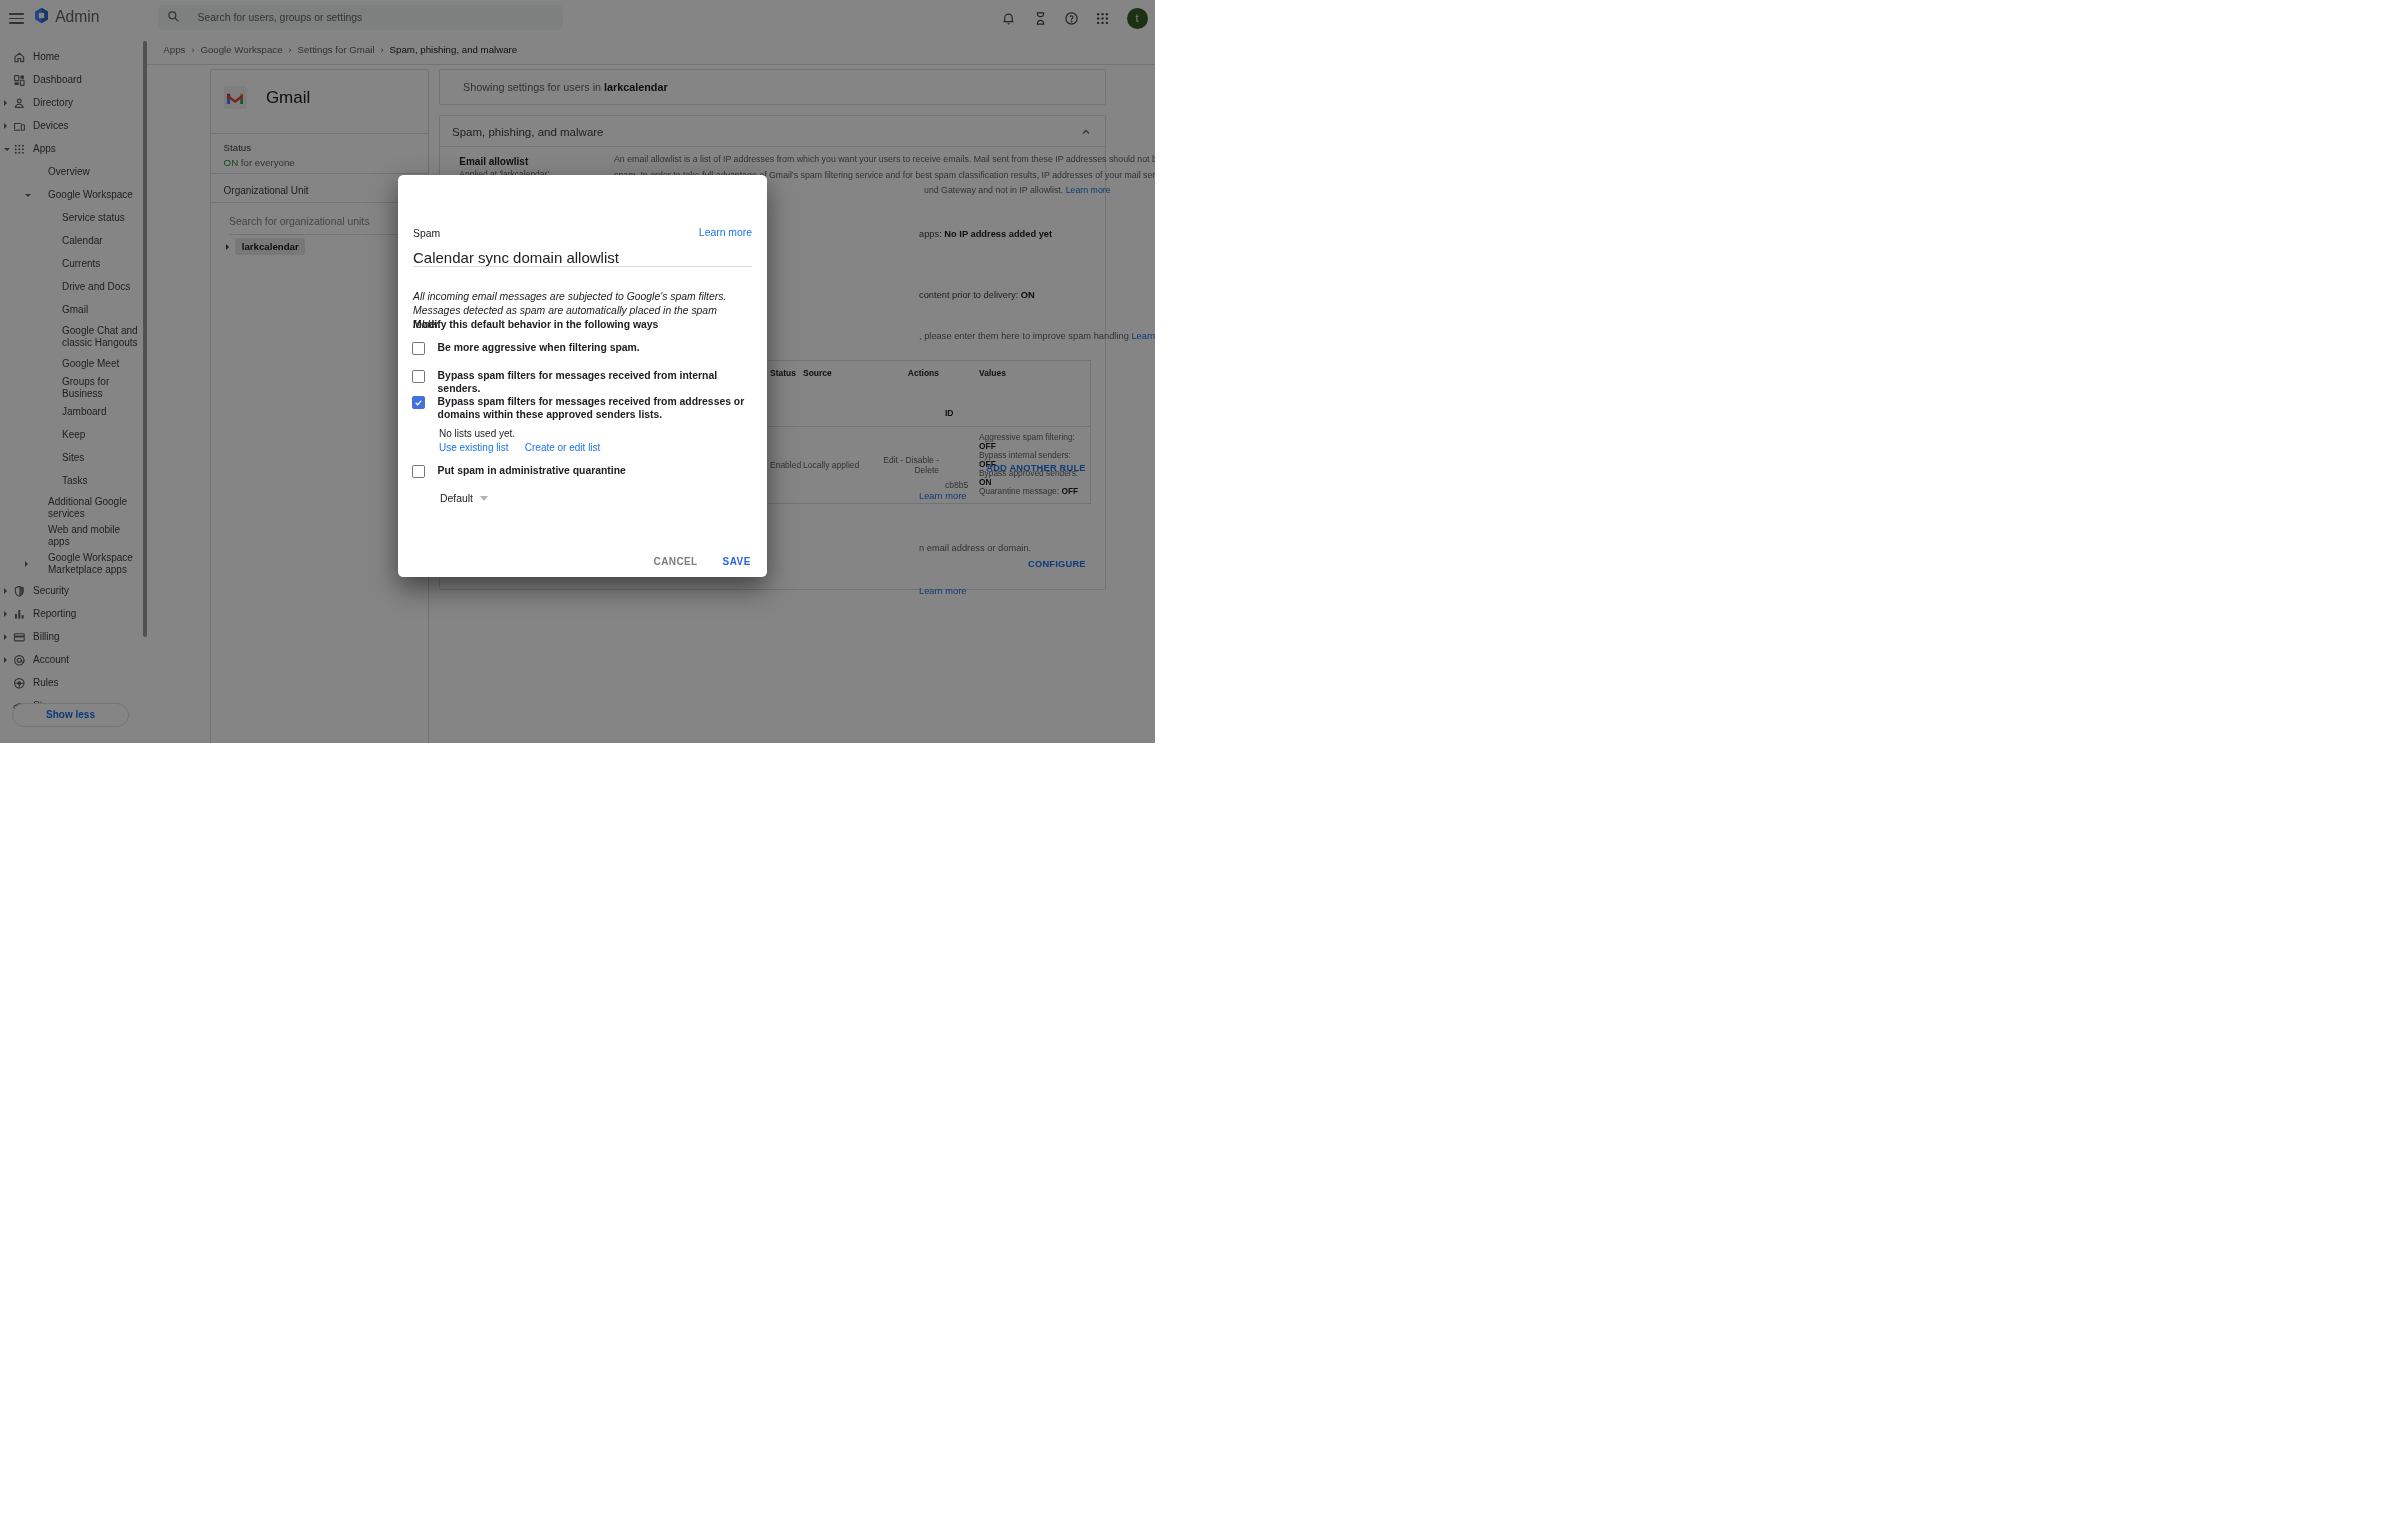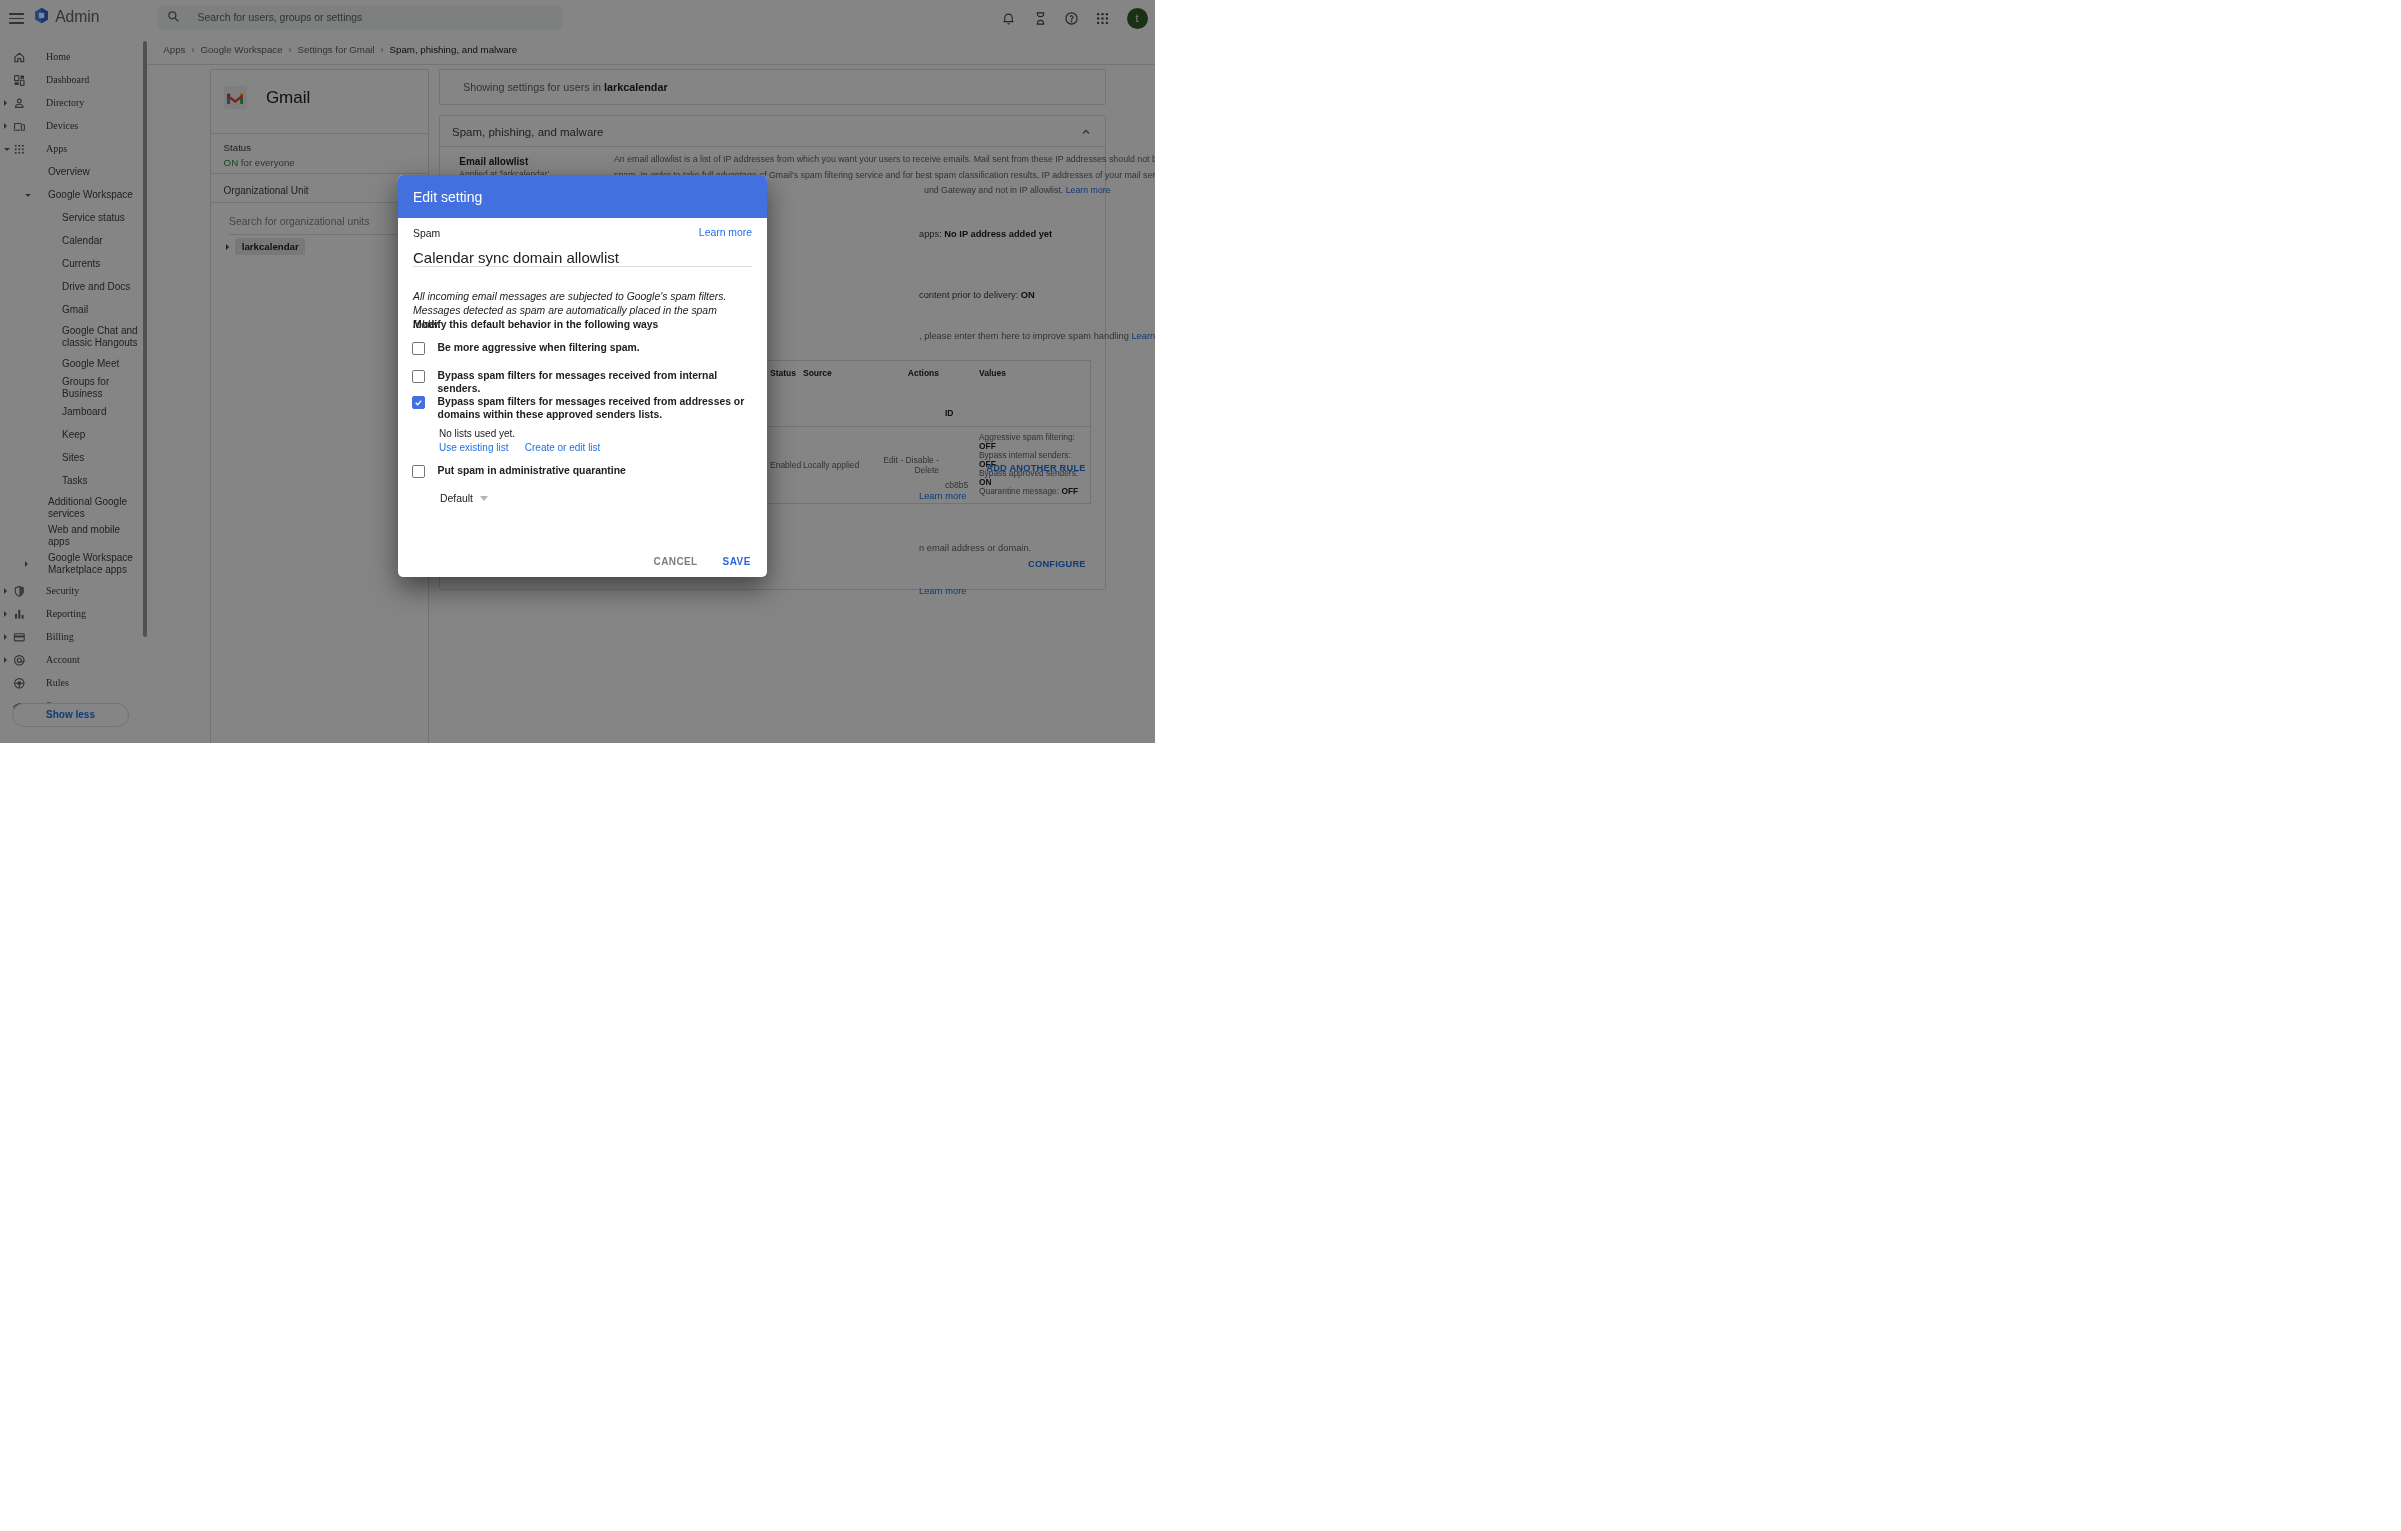--- a/index.html
+++ b/index.html
@@ -22,21 +22,21 @@
   .sidebar{position:absolute;left:0;top:36px;width:143px;bottom:0;background:#fff;z-index:1;
            padding-top:9.7px;box-sizing:border-box;}
   .sb-item{position:relative;display:flex;align-items:center;min-height:23px;cursor:pointer;
            font-size:10px;color:#3c4043;line-height:1.25;}
   .sb-item .sb-label{display:block;}
   .sb-icon{position:absolute;left:12.6px;width:12.6px;height:12.6px;color:#5f6368;}
   .sb-icon svg{width:12.6px;height:12.6px;display:block;}
   .arr{position:absolute;width:0;height:0;}
   .arr.r{border-top:3px solid transparent;border-bottom:3px solid transparent;border-left:3.7px solid #5f6368;}
   .arr.d{border-left:3px solid transparent;border-right:3px solid transparent;border-top:3.7px solid #5f6368;}
-  .lvl0{padding-left:46px;font-family:Liberation Serif, serif;} .lvl0 .arr{left:3.7px;}
+  .lvl0{padding-left:33px;} .lvl0 .arr{left:3.7px;}
   .lvl1{padding-left:48px;} .lvl1 .arr{left:24.5px;}
   .lvl2{padding-left:62px;}
   .sb-item.wrap{padding-top:3px;padding-bottom:3px;}
   .lvl1 .sb-label, .lvl2 .sb-label{max-width:88px;}
   .show-less{position:absolute;left:12px;bottom:16.3px;width:115px;height:22px;border:0.7px solid #dadce0;
              border-radius:12px;display:flex;align-items:center;justify-content:center;
              color:var(--link-blue);font-size:10px;font-weight:bold;cursor:pointer;background:#fff;}
   .sb-scroll{position:absolute;left:143px;top:41px;width:3.7px;height:596px;background:#999b9e;border-radius:2.2px;z-index:1;}
   
   .content{position:absolute;left:147px;top:36px;right:0;bottom:0;background:#fff;}
@@ -467,23 +467,20 @@
       <div class="blue-btn" style="right:19.3px;top:443px">CONFIGURE</div>
       <div class="frag" style="left:479px;top:470px">
         <span class="link">Learn more</span>
       </div>
     </div>
   </div>
 
   <div class="scrim"></div>
 
   <div class="modal">
-    <div class="modal-head">
-      <span class="modal-title">Edit setting</span>
-    </div>
     <div class="m-group">Spam</div>
     <div class="m-learn link">Learn more</div>
     <div class="m-setting">Calendar sync domain allowlist</div>
     <div class="m-underline"></div>
     <div class="m-intro">All incoming email messages are subjected to Google's spam filters. Messages detected as spam are automatically placed in the spam folder.</div>
     <div class="m-modify">Modify this default behavior in the following ways</div>
 
     <div id="cb-list">
         <div class="cbrow" style="top: 167px;">
           <span class="cbox"></span>

